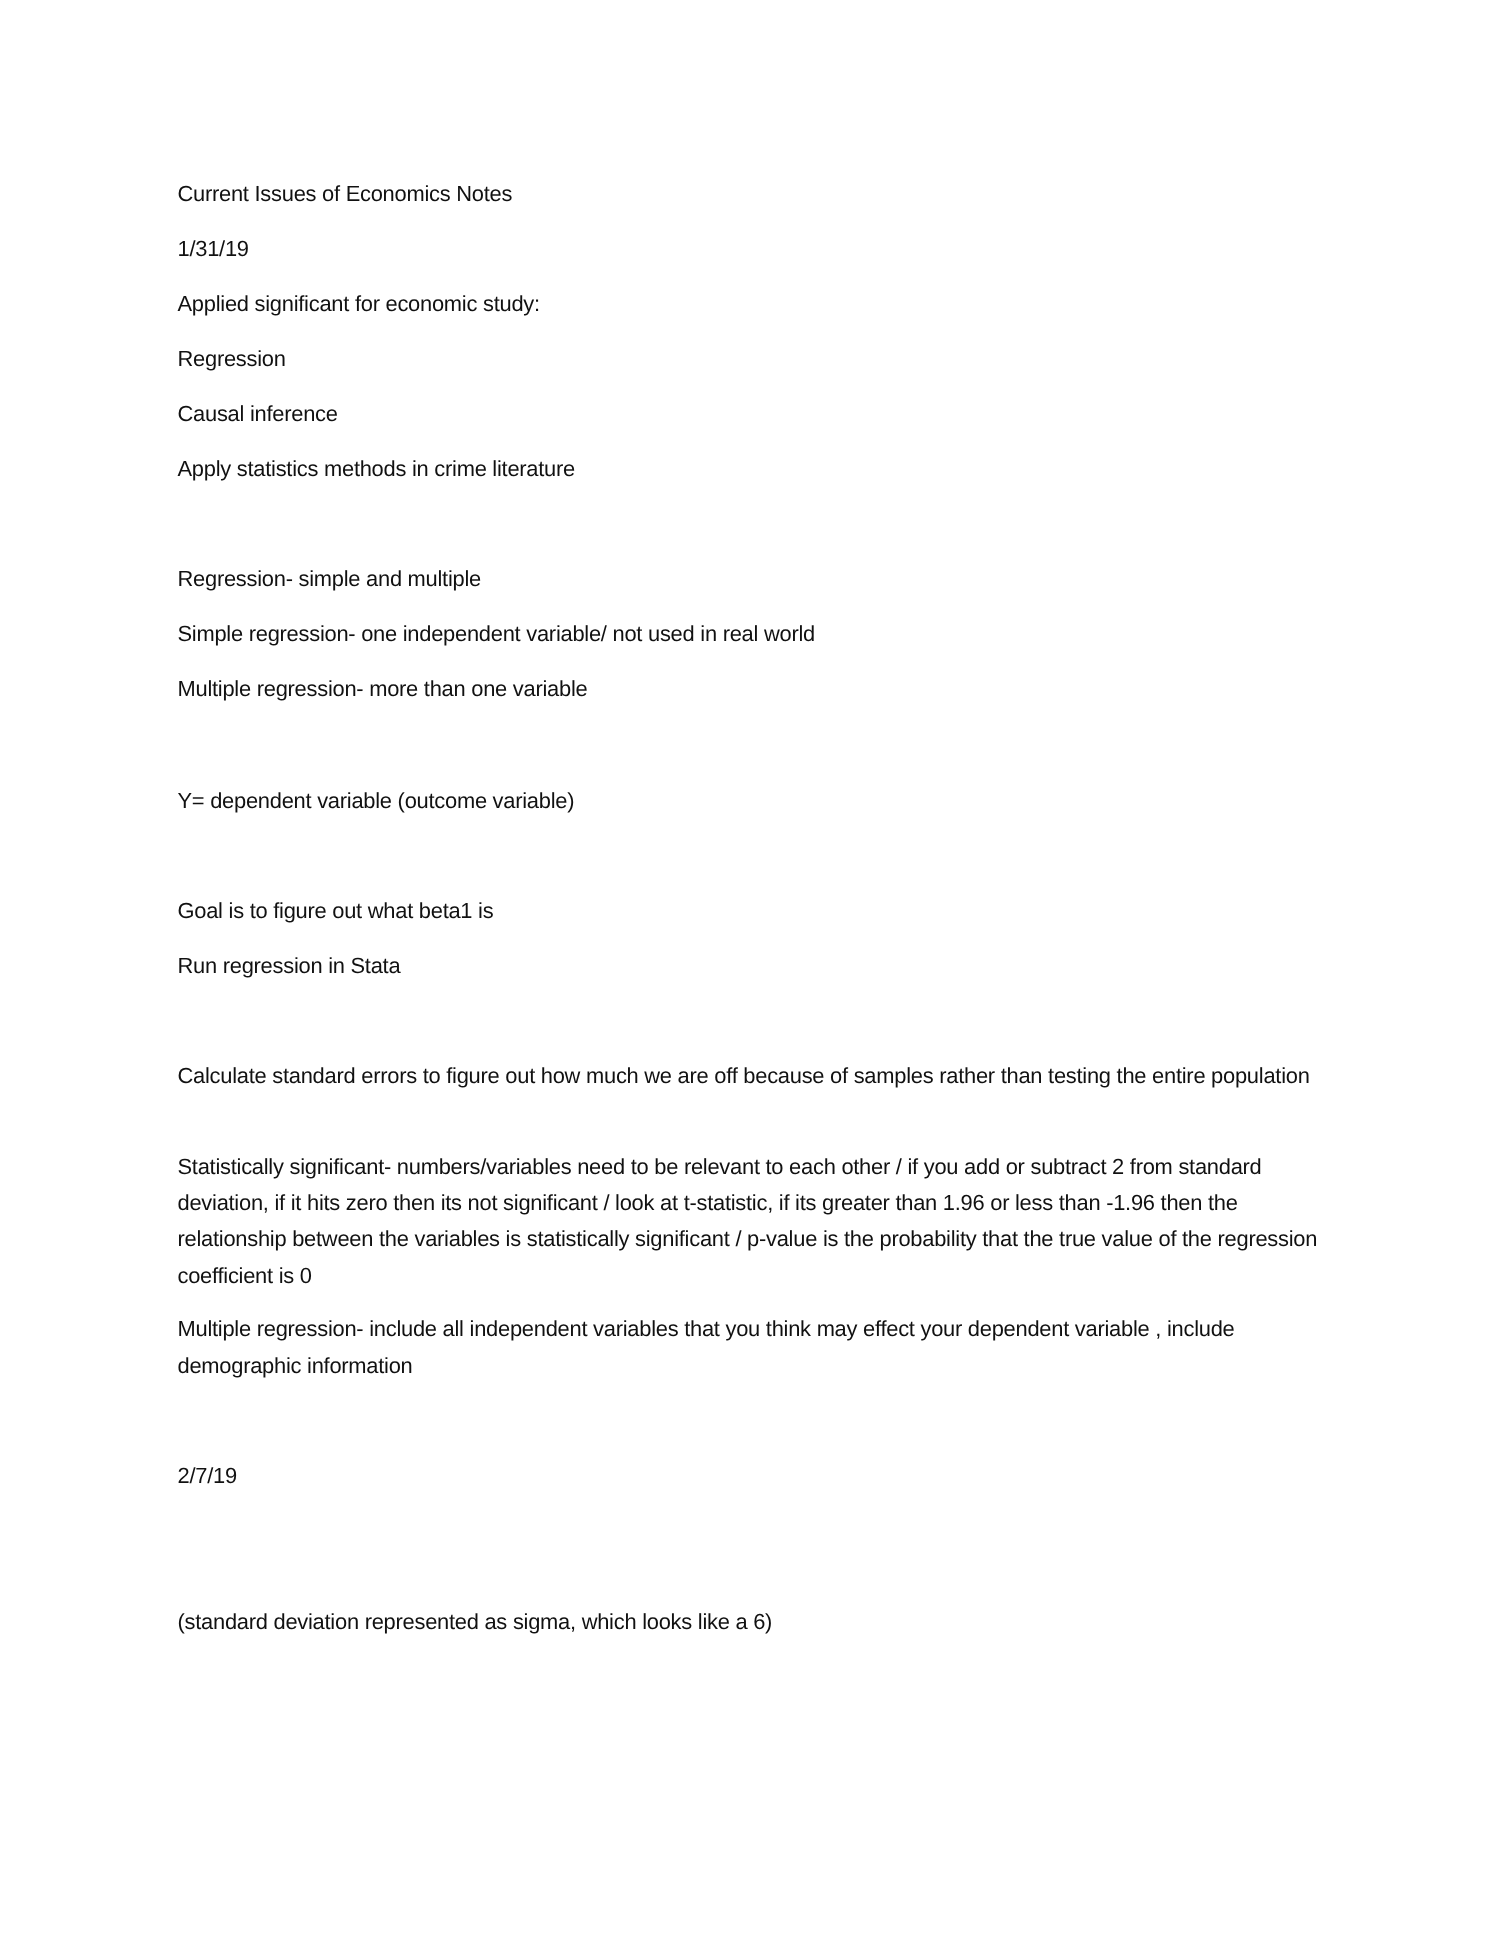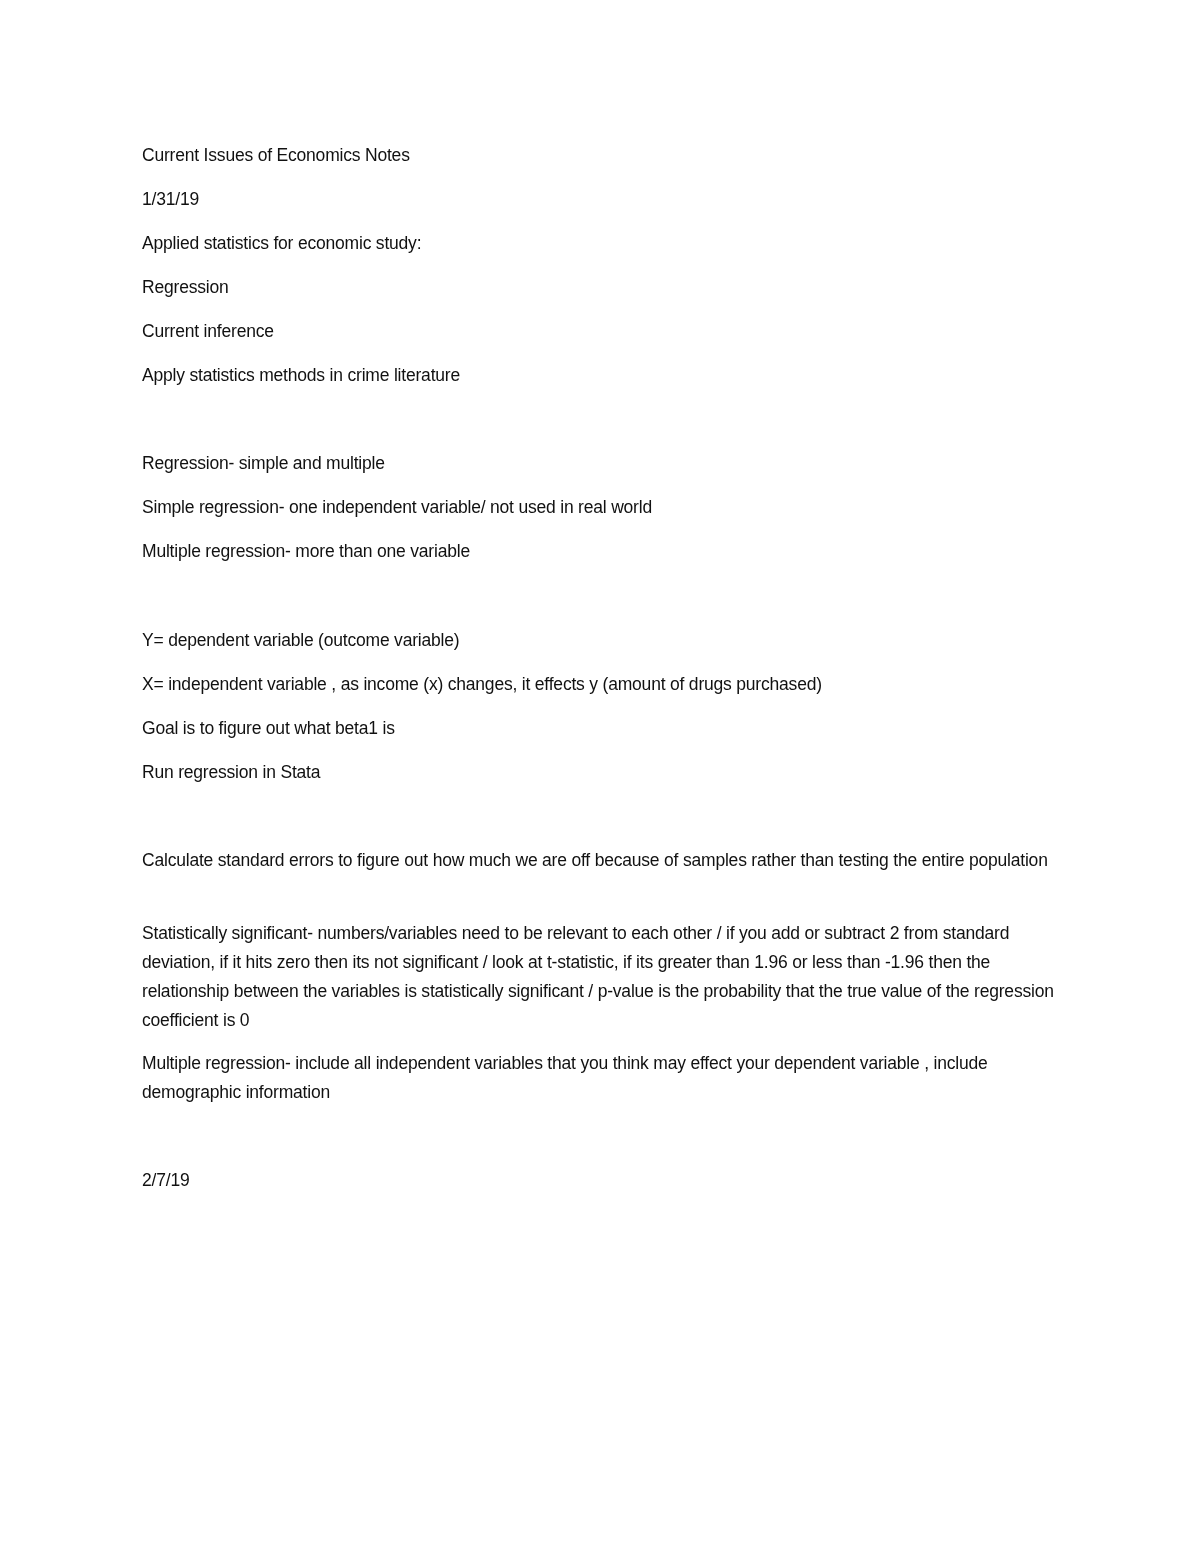--- a/index.html
+++ b/index.html
@@ -11,31 +11,31 @@
     }
     .line { position: absolute; left: 142px; white-space: nowrap; }
     .para { position: absolute; left: 142px; width: 930px; line-height: 29px; }
   </style>
 </head>
 <body>
 
 <div class="page">
   <div class="line" style="top:145px">Current Issues of Economics Notes</div>
   <div class="line" style="top:189px">1/31/19</div>
-  <div class="line" style="top:233px">Applied statistics for economic study:</div>
+  <div class="line" style="top:233px">Applied significant for economic study:</div>
   <div class="line" style="top:277px">Regression</div>
-  <div class="line" style="top:321px">Current inference</div>
+  <div class="line" style="top:321px">Causal inference</div>
   <div class="line" style="top:365px">Apply statistics methods in crime literature</div>
 
   <div class="line" style="top:453px">Regression- simple and multiple</div>
   <div class="line" style="top:497px">Simple regression- one independent variable/ not used in real world</div>
   <div class="line" style="top:541px">Multiple regression-  more than one variable</div>
   <div class="line" style="top:630px">Y= dependent variable (outcome variable)</div>
-  <div class="line" style="top:674px">X= independent variable , as income (x) changes, it effects y (amount of drugs purchased)</div>
   <div class="line" style="top:718px">Goal is to figure out what beta1 is</div>
   <div class="line" style="top:762px">Run regression in Stata</div>
 
   <div class="para" style="top:846px">Calculate standard errors to figure out how much we are off because of samples rather than testing the entire population</div>
   <div class="para" style="top:919px">Statistically significant- numbers/variables need to be relevant to each other / if you add or subtract 2 from standard deviation, if it hits zero then its not significant / look at t-statistic, if its greater than 1.96 or less than -1.96 then the relationship between the variables is statistically significant / p-value is the probability that the true value of the regression coefficient is 0</div>
   <div class="para" style="top:1049px">Multiple regression- include all independent variables that you think may effect your dependent variable , include demographic information</div>
 
   <div class="line" style="top:1170px">2/7/19</div>
+  <div class="para" style="top:1283px">(standard deviation represented as sigma, which looks like a 6)</div>
 </div>
 
 </body></html>

